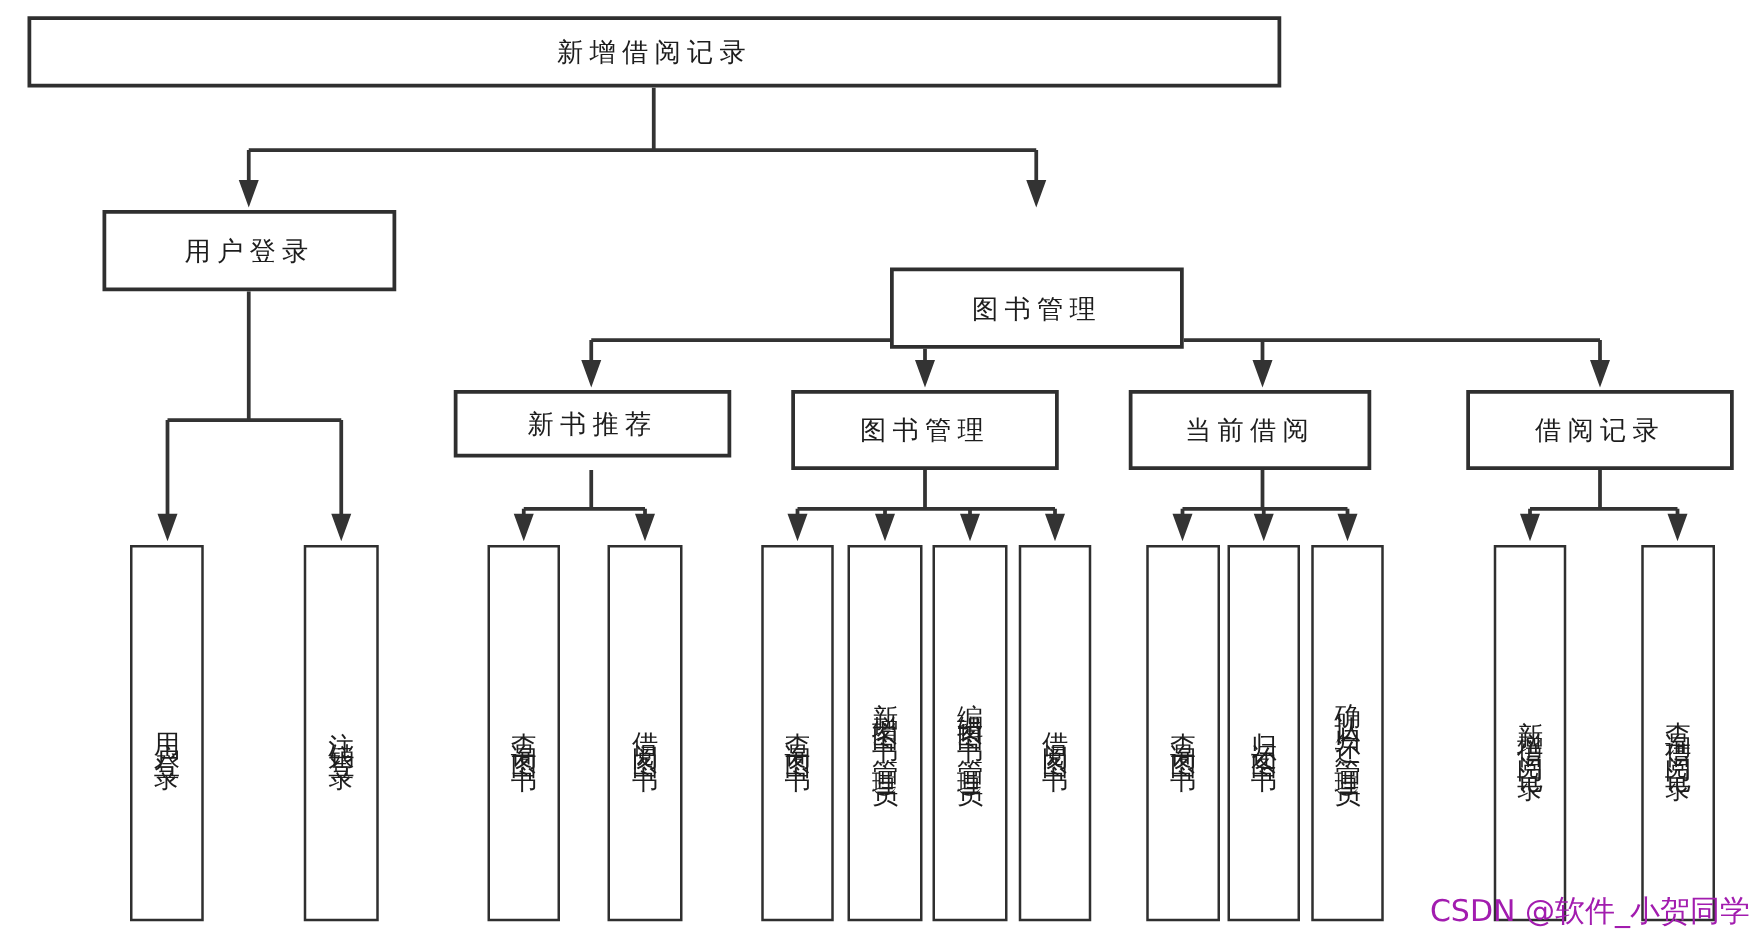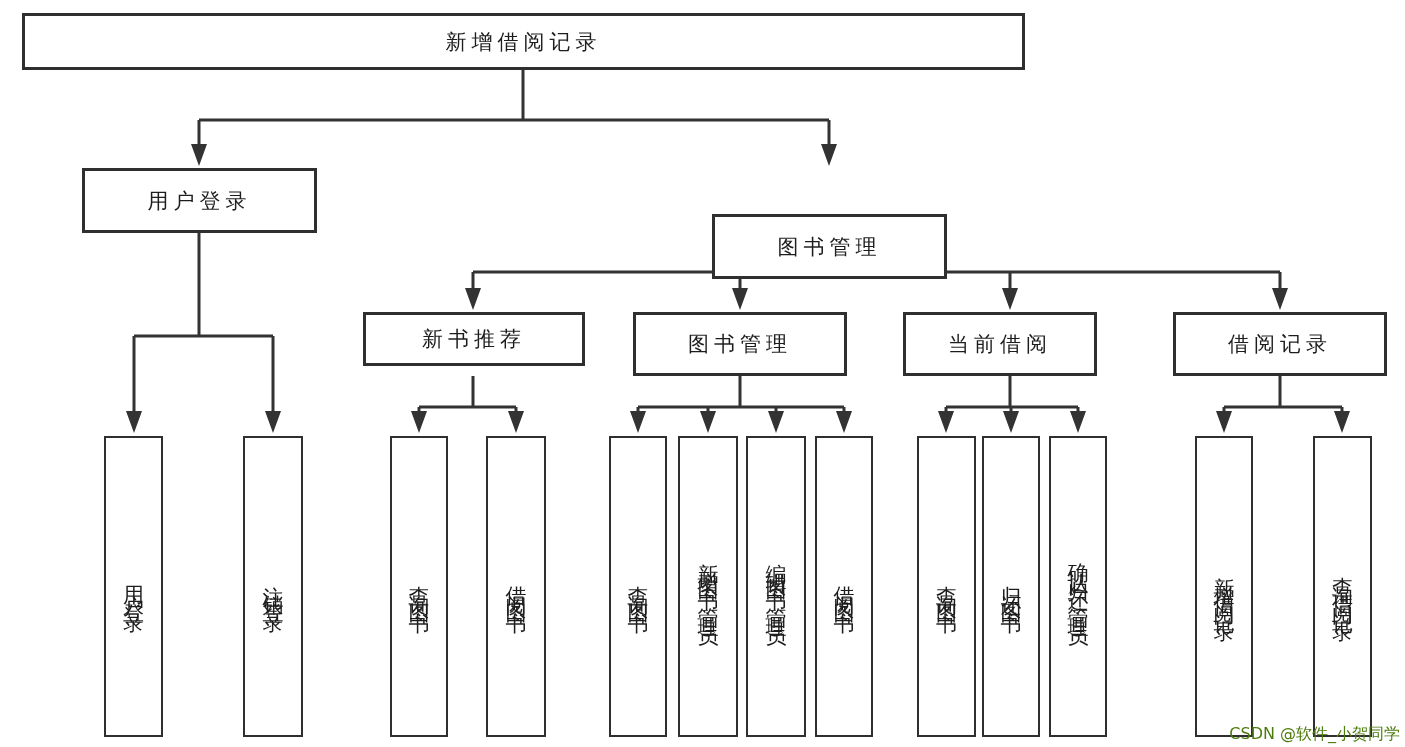--- a/index.html
+++ b/index.html
@@ -57,22 +57,22 @@
   #l-bb-borrow   { left: 815px;  width: 58px; }
   #l-cb-query    { left: 917px;  width: 59px; }
   #l-cb-return   { left: 982px;  width: 58px; }
   #l-cb-confirm  { left: 1049px; width: 58px; }
   #l-br-add      { left: 1195px; width: 58px; }
   #l-br-query    { left: 1313px; width: 59px; }
 
   .watermark {
     position: absolute;
     right: 5px; bottom: 2px;
-    font-size: 16px;
-    color: #4d7c0f;
+    font-size: 24px;
+    color: #a21caf;
     z-index: 3;
     white-space: nowrap;
   }
 </style>
 </head>
 <body>
 
 <div class="stage">
 
   <svg class="connectors" viewBox="0 0 1405 747" xmlns="http://www.w3.org/2000/svg">

